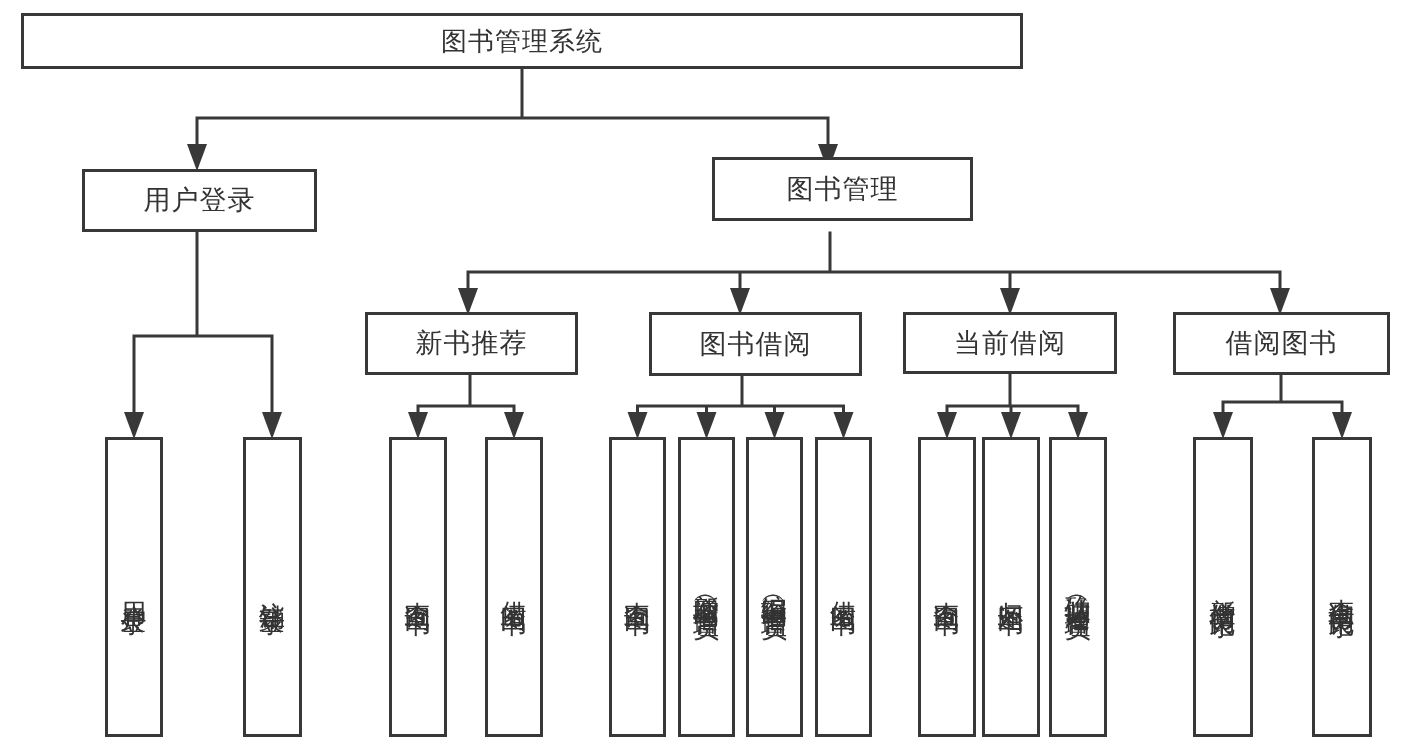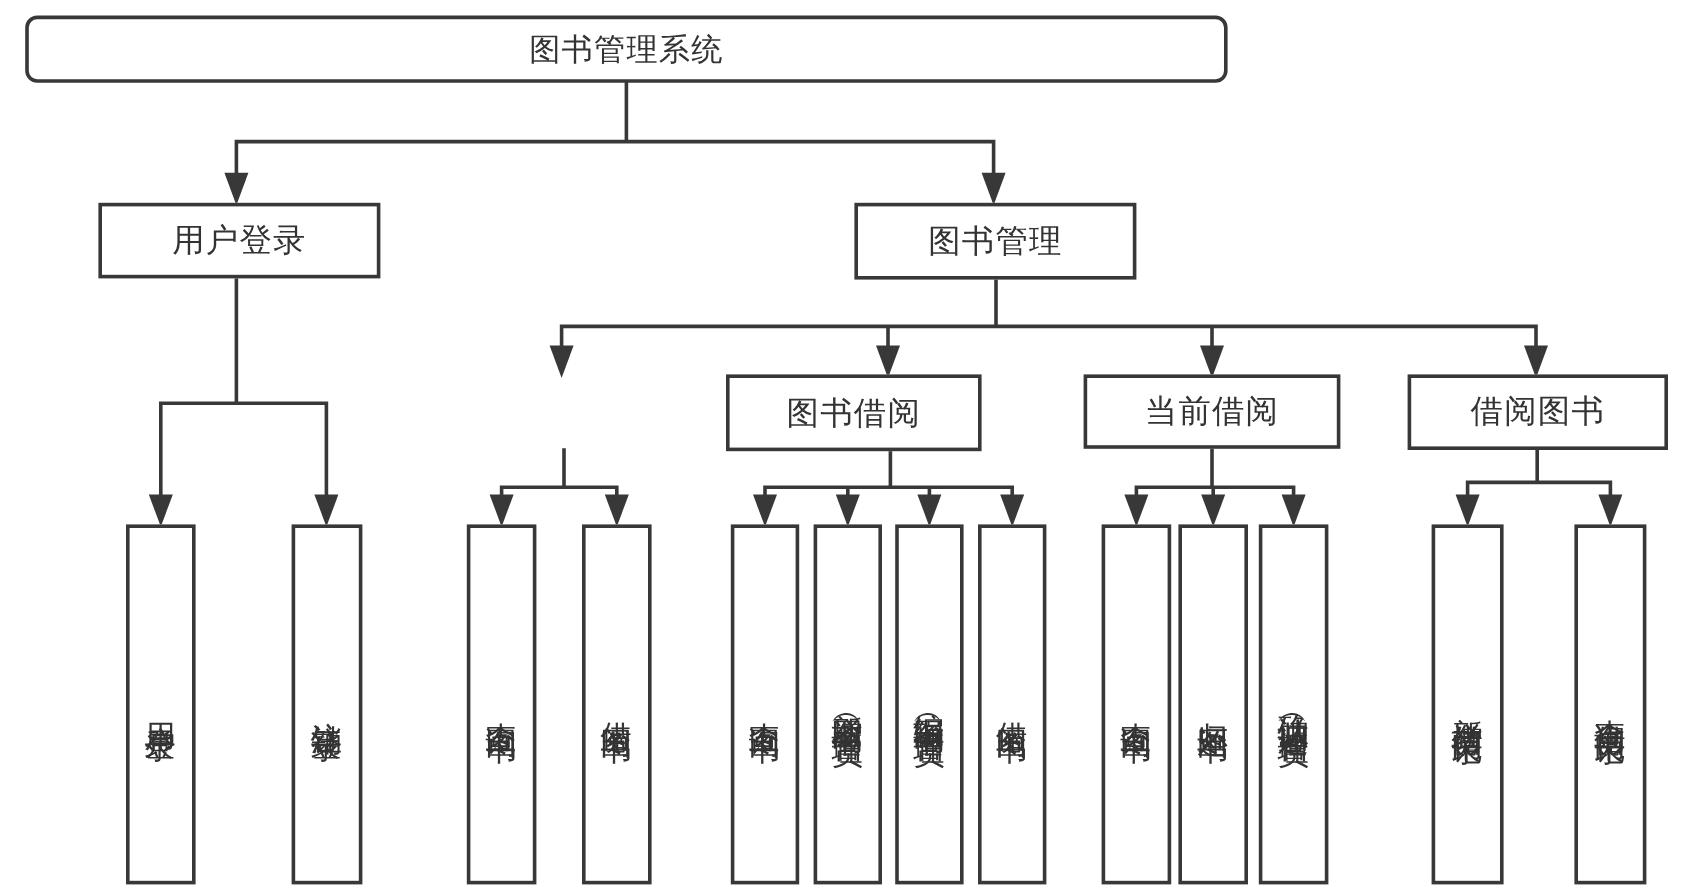--- a/index.html
+++ b/index.html
@@ -90,32 +90,35 @@
       <polygon points="764.5,412 784.5,412 774.5,439"></polygon>
       <polygon points="833.5,412 853.5,412 843.5,439"></polygon>
       <polygon points="937,412 957,412 947,439"></polygon>
       <polygon points="1001,412 1021,412 1011,439"></polygon>
       <polygon points="1068,412 1088,412 1078,439"></polygon>
       <polygon points="1213,412 1233,412 1223,439"></polygon>
       <polygon points="1332,412 1352,412 1342,439"></polygon>
     </g>
   </svg>
 
-  <div class="node root" style="left:21px; top:13px; width:1002px; height:56px;border-radius:10px;">
+  <div class="node root" style="left:21px; top:13px; width:1002px; height:56px;">
     <span class="h-label">图书管理系统</span>
   </div>
 
   <div class="node" style="left:82px; top:169px; width:235px; height:63px;">
     <span class="h-label">用户登录</span>
   </div>
-  <div class="node" style="left:712px; top:169px; width:235px; height:64px;">
+  <div class="node" style="left:712px; top:157px; width:261px; height:64px;">
     <span class="h-label">图书管理</span>
   </div>
 
-  <div class="node" style="left:605px; top:312px; width:213px; height:64px;">
+  <div class="node" style="left:365px; top:312px; width:213px; height:63px;">
+    <span class="h-label">新书推荐</span>
+  </div>
+  <div class="node" style="left:649px; top:312px; width:213px; height:64px;">
     <span class="h-label">图书借阅</span>
   </div>
   <div class="node" style="left:903px; top:312px; width:214px; height:62px;">
     <span class="h-label">当前借阅</span>
   </div>
   <div class="node" style="left:1173px; top:312px; width:217px; height:63px;">
     <span class="h-label">借阅图书</span>
   </div>
 
   <div class="node" style="left:105px; top:437px; width:58px; height:300px;">

